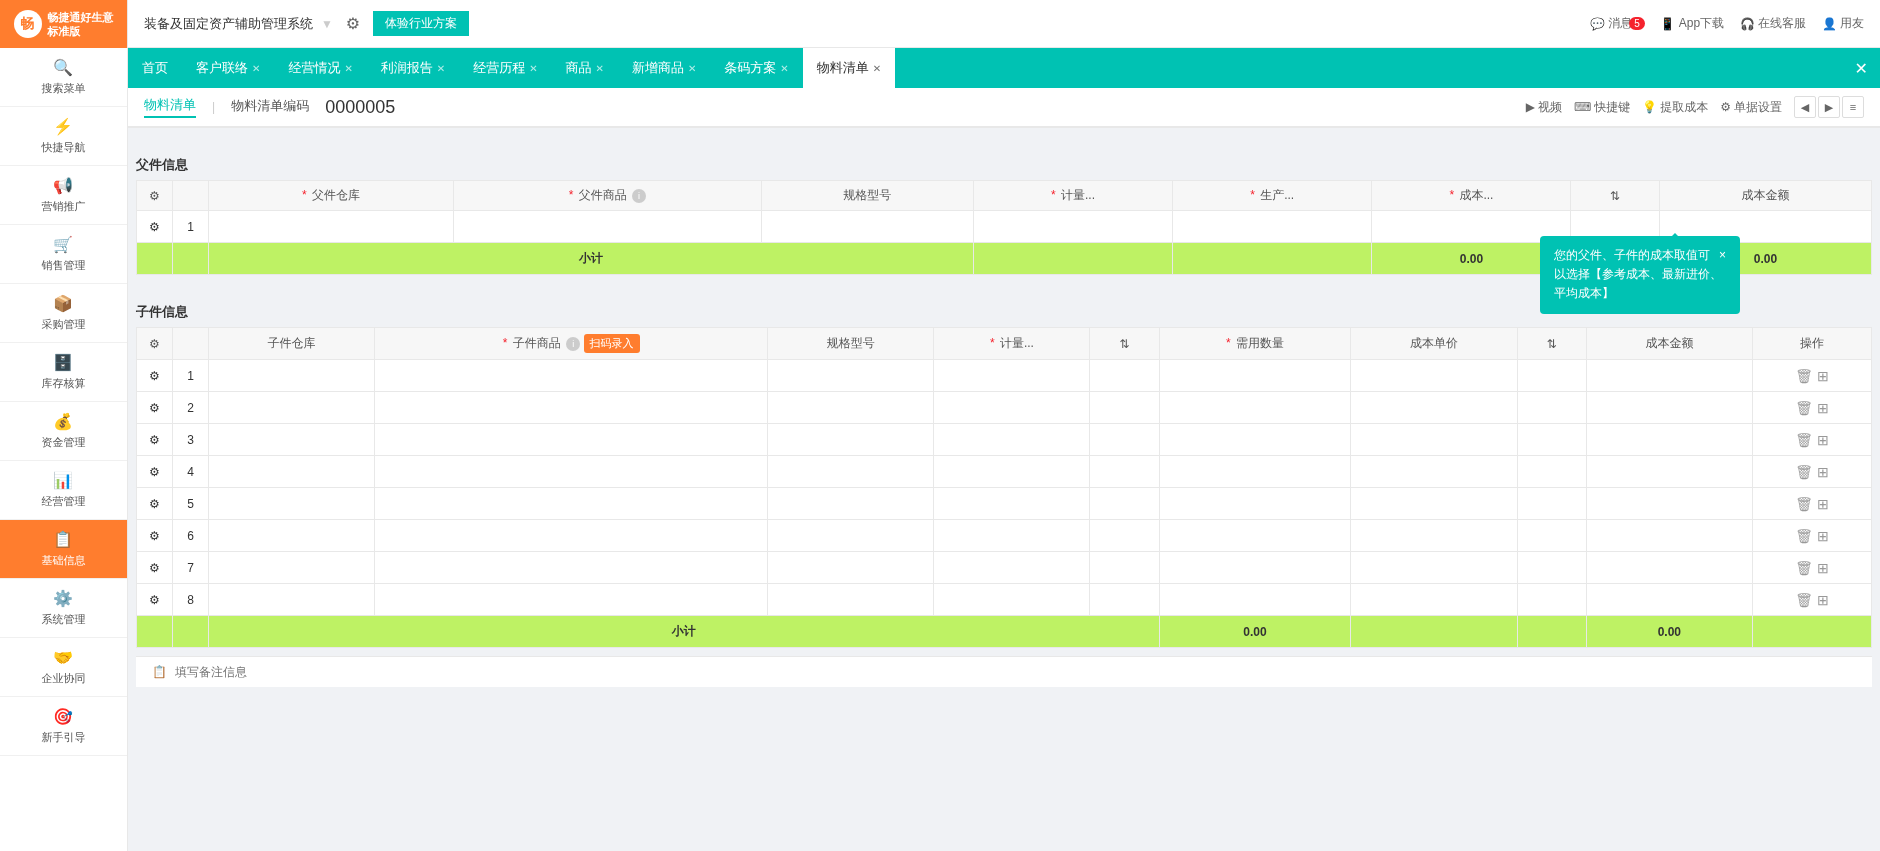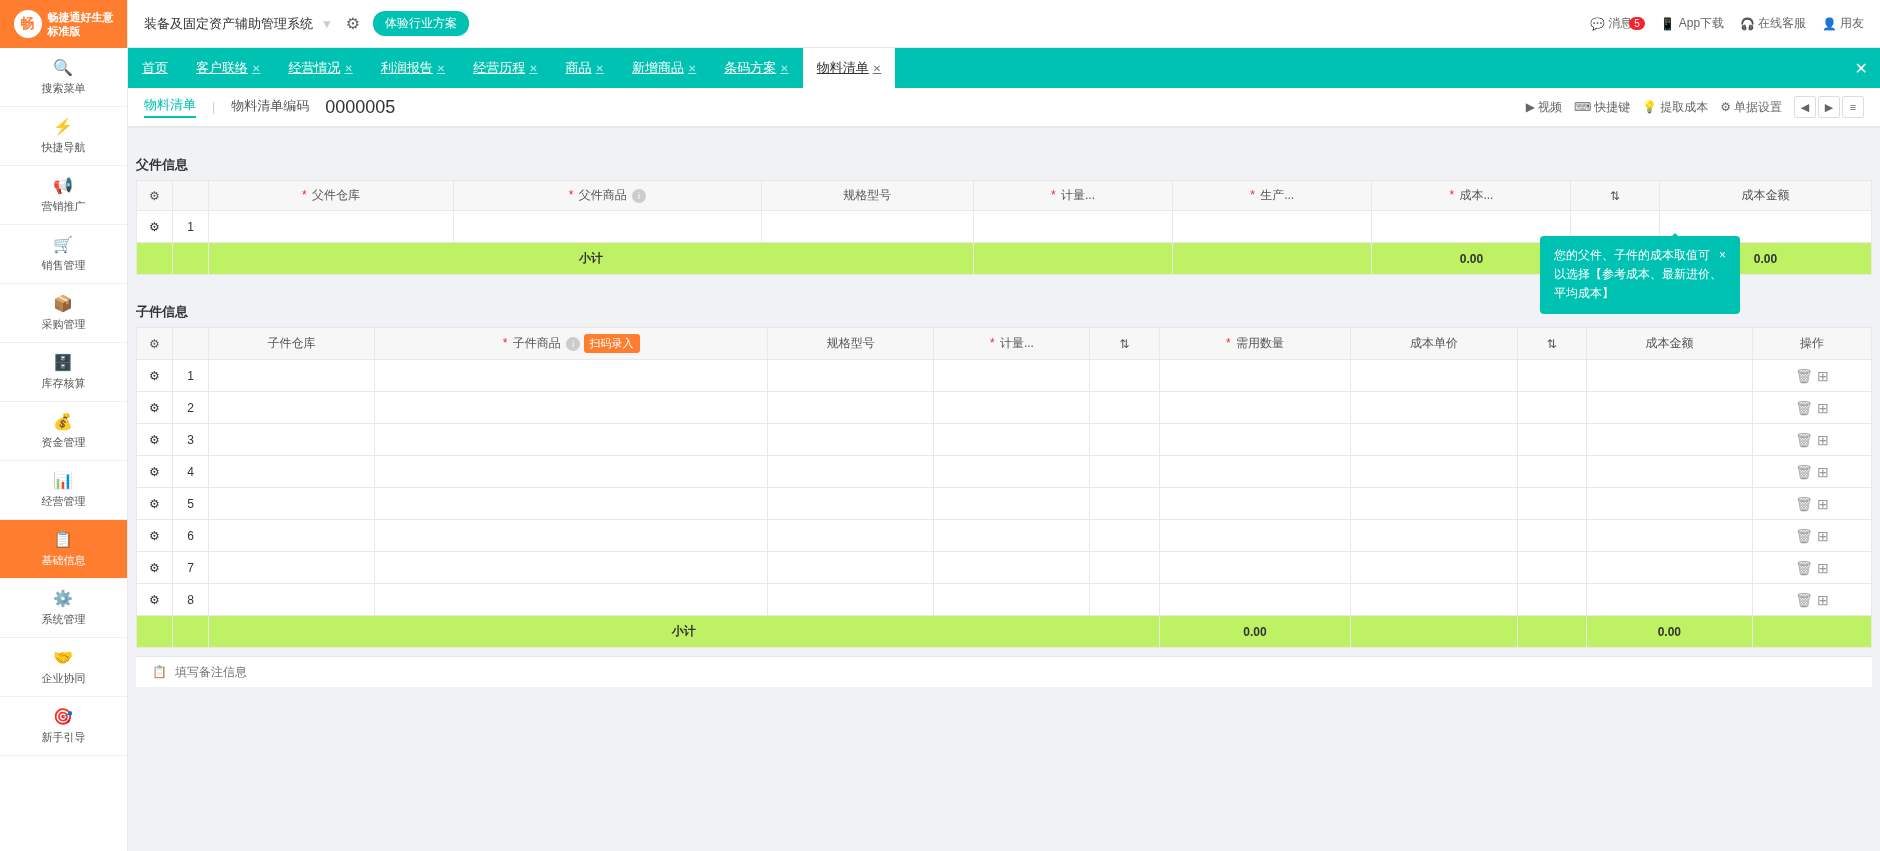--- a/index.html
+++ b/index.html
@@ -69,21 +69,21 @@
       border-bottom: 1px solid #e8e8e8;
       flex-shrink: 0;
     }
     .top-header-left { display: flex; align-items: center; gap: 8px; }
     .system-title { font-size: 13px; color: #333; font-family: Liberation Serif, serif; }
     .top-header-right { display: flex; align-items: center; gap: 16px; font-size: 12px; color: #666; }
     .top-btn {
       background: #00c2b3;
       color: #fff;
       border: none;
-      border-radius: 12px;
+      border-radius: 0;
       padding: 4px 12px;
       cursor: pointer;
       font-size: 12px;
     }
     .badge {
       background: #f5222d;
       color: #fff;
       border-radius: 8px;
       padding: 1px 5px;
       font-size: 10px;
@@ -104,21 +104,20 @@
     .nav-tab {
       padding: 12px 14px;
       height: 40px;
       display: flex;
       align-items: center;
       color: #fff;
       cursor: pointer;
       font-size: 13px;
       white-space: nowrap;
       gap: 4px;
-      text-decoration: underline;
     }
     .nav-tab.active { background: #fff; color: #333; }
     .nav-tab .close-x { font-size: 10px; opacity: 0.7; }
 
     
     .content { flex: 1; overflow: auto; padding: 0; background: #f0f2f5; }
 
     
     .sub-header {
       background: #fff;

